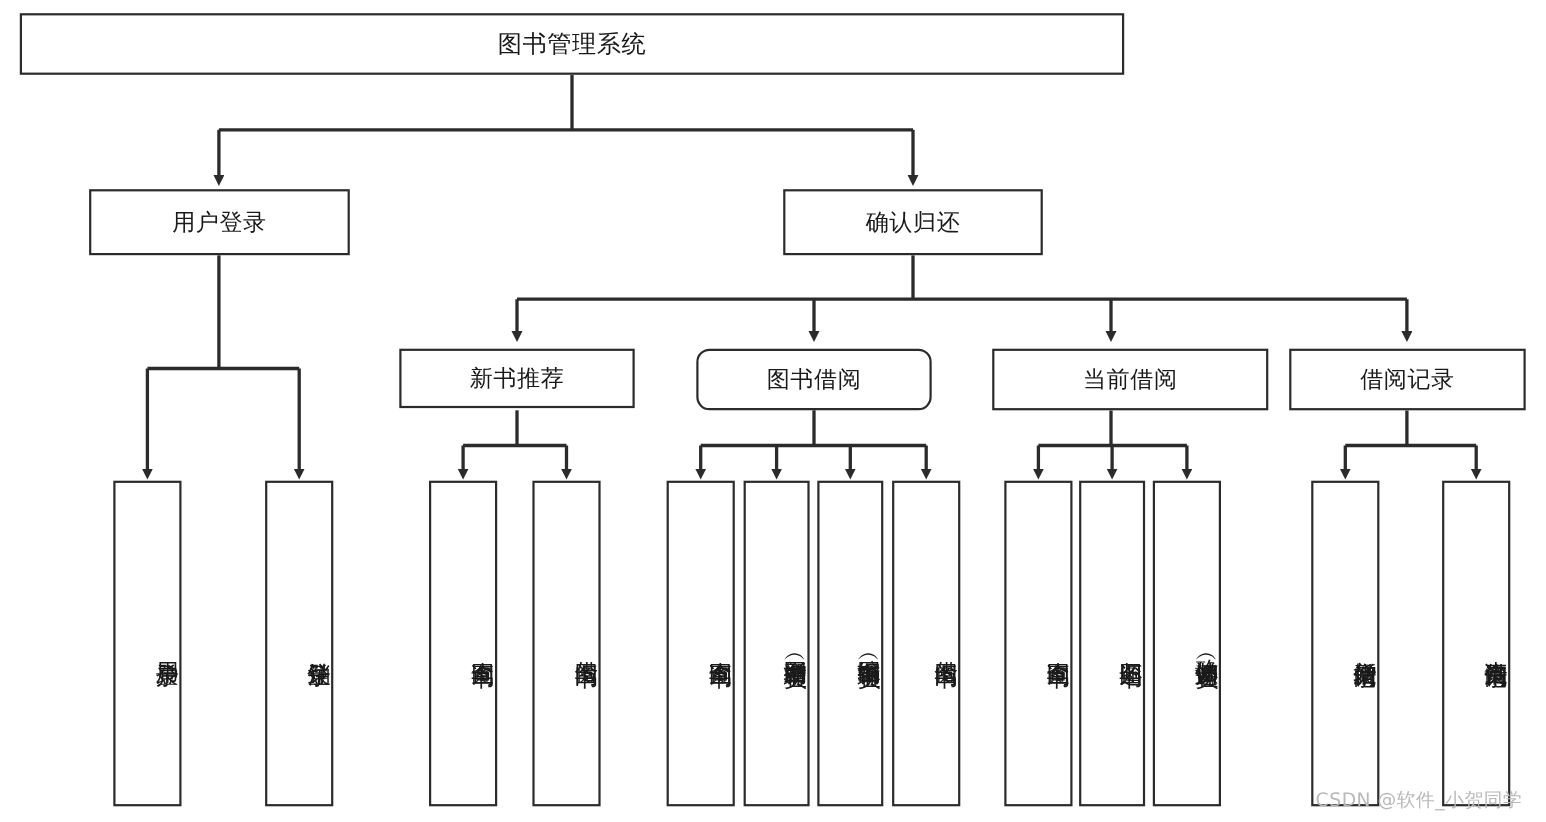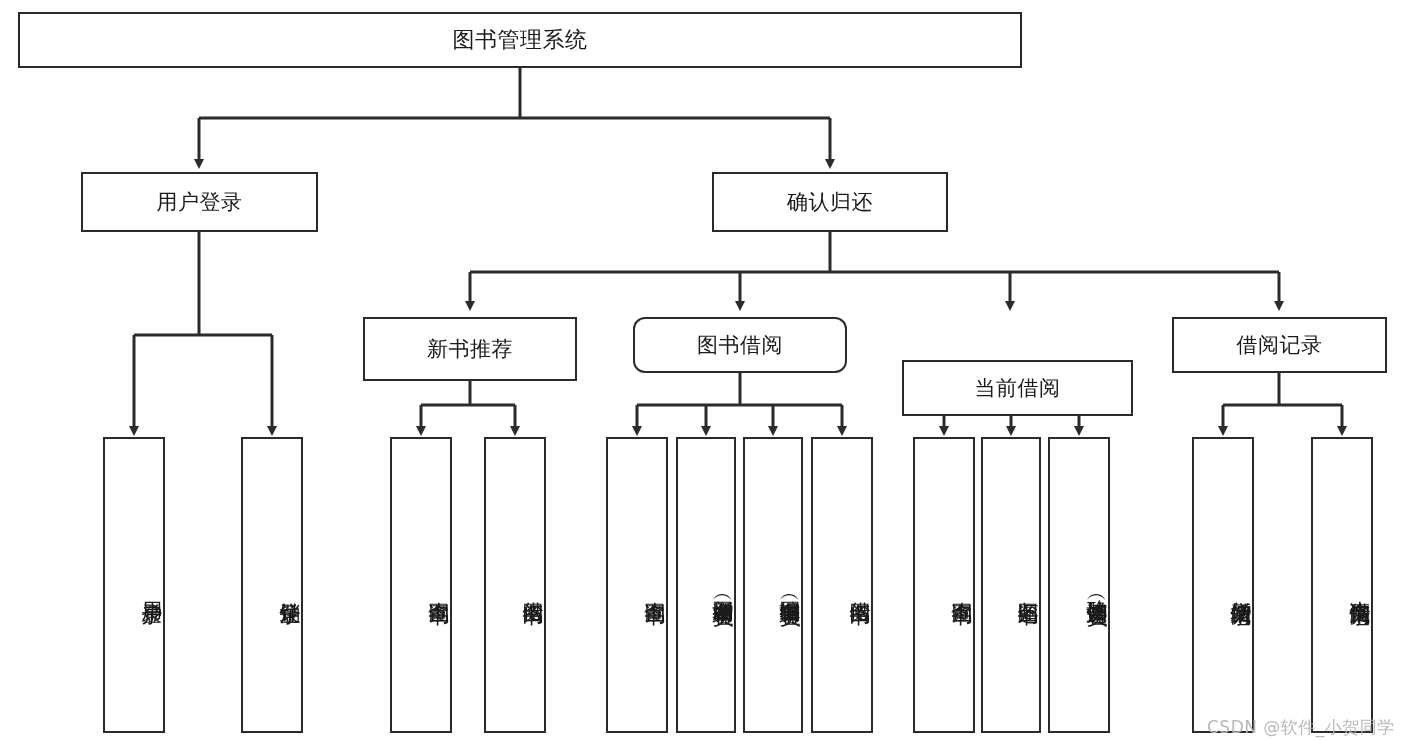--- a/index.html
+++ b/index.html
@@ -56,21 +56,20 @@
   }
   .node-v span {
     display: block;
   }
   .watermark {
     position: absolute;
     font-size: 17px;
     color: #b9b9b9;
     white-space: nowrap;
     letter-spacing: 0.5px;
-    margin-left: 11px;
   }
 </style>
 </head>
 <body>
 
 <div id="canvas">
 
   <svg id="wires" viewBox="0 0 1405 747">
     <defs>
       <marker id="arrow" markerWidth="12" markerHeight="12" refX="1" refY="5" orient="auto" markerUnits="userSpaceOnUse">
@@ -126,29 +125,29 @@
   </div>
 
   <div class="node node-h" style="left:81px; top:172px; width:237px; height:60px;">
     <span>用户登录</span>
   </div>
 
   <div class="node node-h" style="left:712px; top:172px; width:236px; height:60px;">
     <span>确认归还</span>
   </div>
 
-  <div class="node node-h" style="left:363px; top:317px; width:214px; height:64px;">
+  <div class="node node-h" style="left:363px; top:317px; width:214px; height:54px;">
     <span>新书推荐</span>
   </div>
 
   <div class="node node-h" style="left:633px; top:317px; width:214px; height:56px;border-radius:12px;">
     <span>图书借阅</span>
   </div>
 
-  <div class="node node-h" style="left:902px; top:317px; width:231px; height:56px;margin-top:43px;">
+  <div class="node node-h" style="left:902px; top:317px; width:251px; height:56px;">
     <span>当前借阅</span>
   </div>
 
   <div class="node node-h" style="left:1172px; top:317px; width:215px; height:56px;">
     <span>借阅记录</span>
   </div>
 
   <div class="node node-v" style="left:103px; top:437px; width:62px; height:296px;">
     <span>用户登录</span>
   </div>

